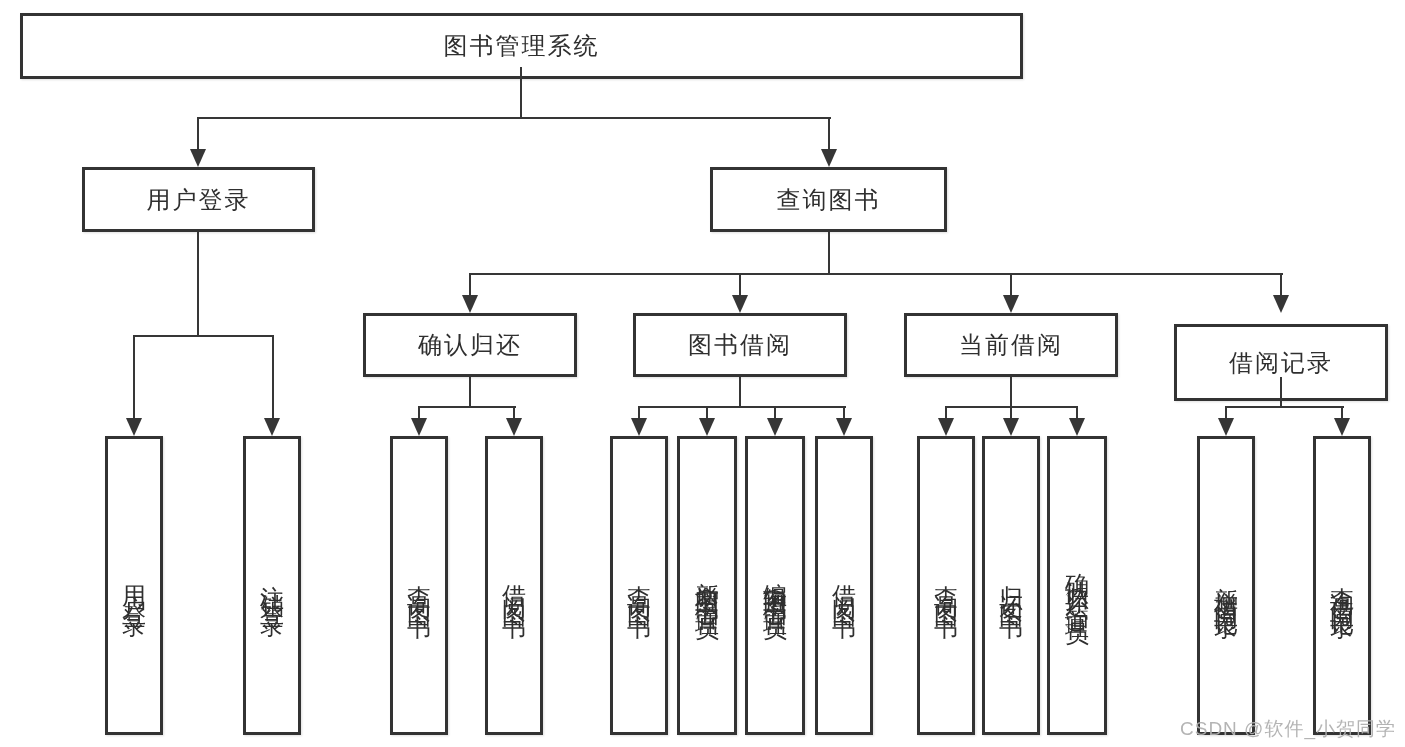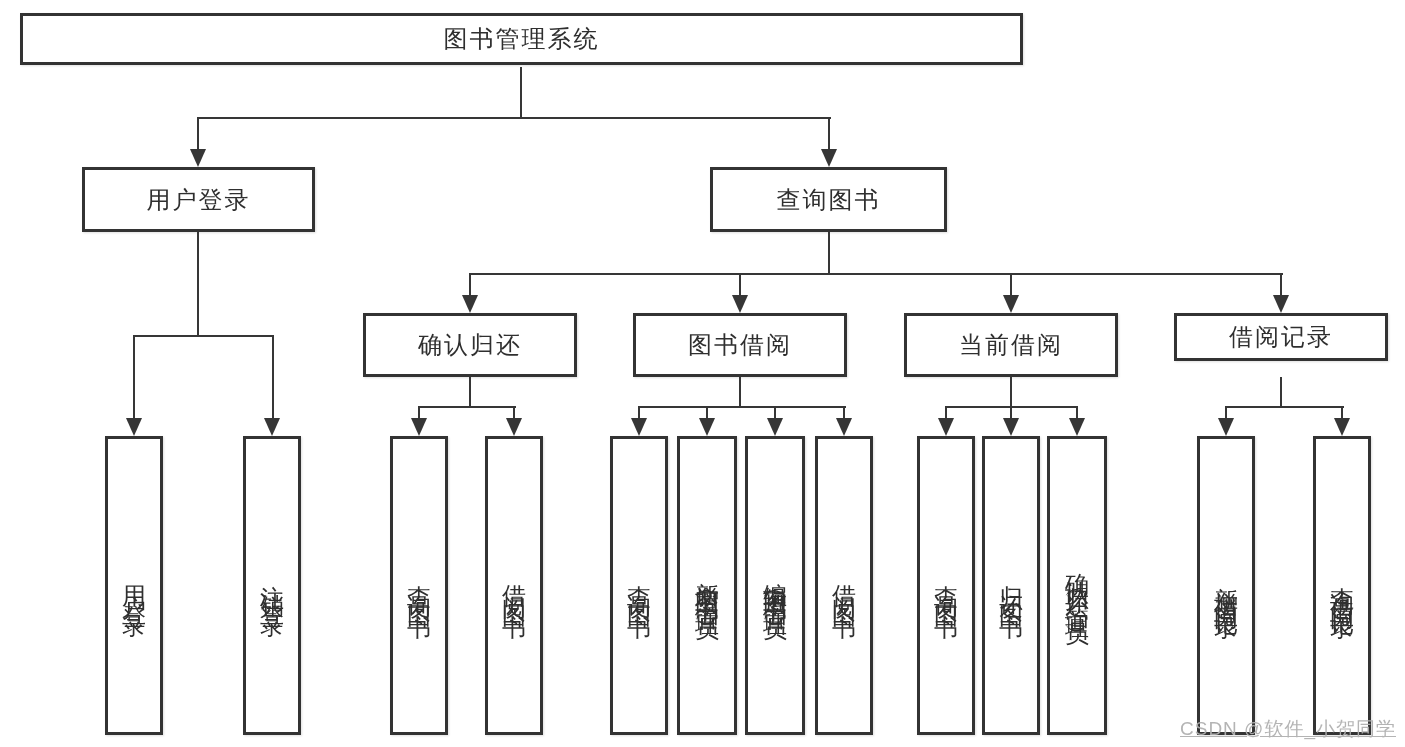--- a/index.html
+++ b/index.html
@@ -52,29 +52,28 @@
     border-top:18px solid var(--line);
   }
   .watermark{
     position:absolute;
     left:1180px;top:716px;
     font-size:19px;
     letter-spacing:1px;
     color:#b0b0b0;
     opacity:0.95;
     white-space:nowrap;
-    text-decoration:underline;
   }
 </style>
 </head>
 <body>
 
 <div class="stage">
 
-  <div class="box" style="left:20px;top:13px;width:1003px;height:52px">
+  <div class="box" style="left:20px;top:13px;width:1003px;height:66px">
     <span>图书管理系统</span>
   </div>
 
   <div class="vline" style="left:520px;top:67px;height:52px"></div>
   <div class="hline" style="left:197px;top:117px;width:634px"></div>
   <div class="vline" style="left:197px;top:117px;height:35px"></div>
   <div class="vline" style="left:828px;top:117px;height:35px"></div>
   <div class="arrow" style="left:190px;top:149px"></div>
   <div class="arrow" style="left:821px;top:149px"></div>
 
@@ -105,21 +104,21 @@
 
   <div class="box" style="left:363px;top:313px;width:214px;height:64px">
     <span>确认归还</span>
   </div>
   <div class="box" style="left:904px;top:313px;width:214px;height:64px">
     <span>当前借阅</span>
   </div>
   <div class="box" style="left:633px;top:313px;width:214px;height:64px">
     <span>图书借阅</span>
   </div>
-  <div class="box" style="left:1174px;top:313px;width:214px;height:48px">
+  <div class="box" style="left:1174px;top:324px;width:214px;height:77px">
     <span>借阅记录</span>
   </div>
 
   <div class="vline" style="left:469px;top:377px;height:31px"></div>
   <div class="hline" style="left:418px;top:406px;width:98px"></div>
   <div class="vline" style="left:418px;top:406px;height:14px"></div>
   <div class="vline" style="left:513px;top:406px;height:14px"></div>
   <div class="arrow" style="left:411px;top:418px"></div>
   <div class="arrow" style="left:506px;top:418px"></div>
 

